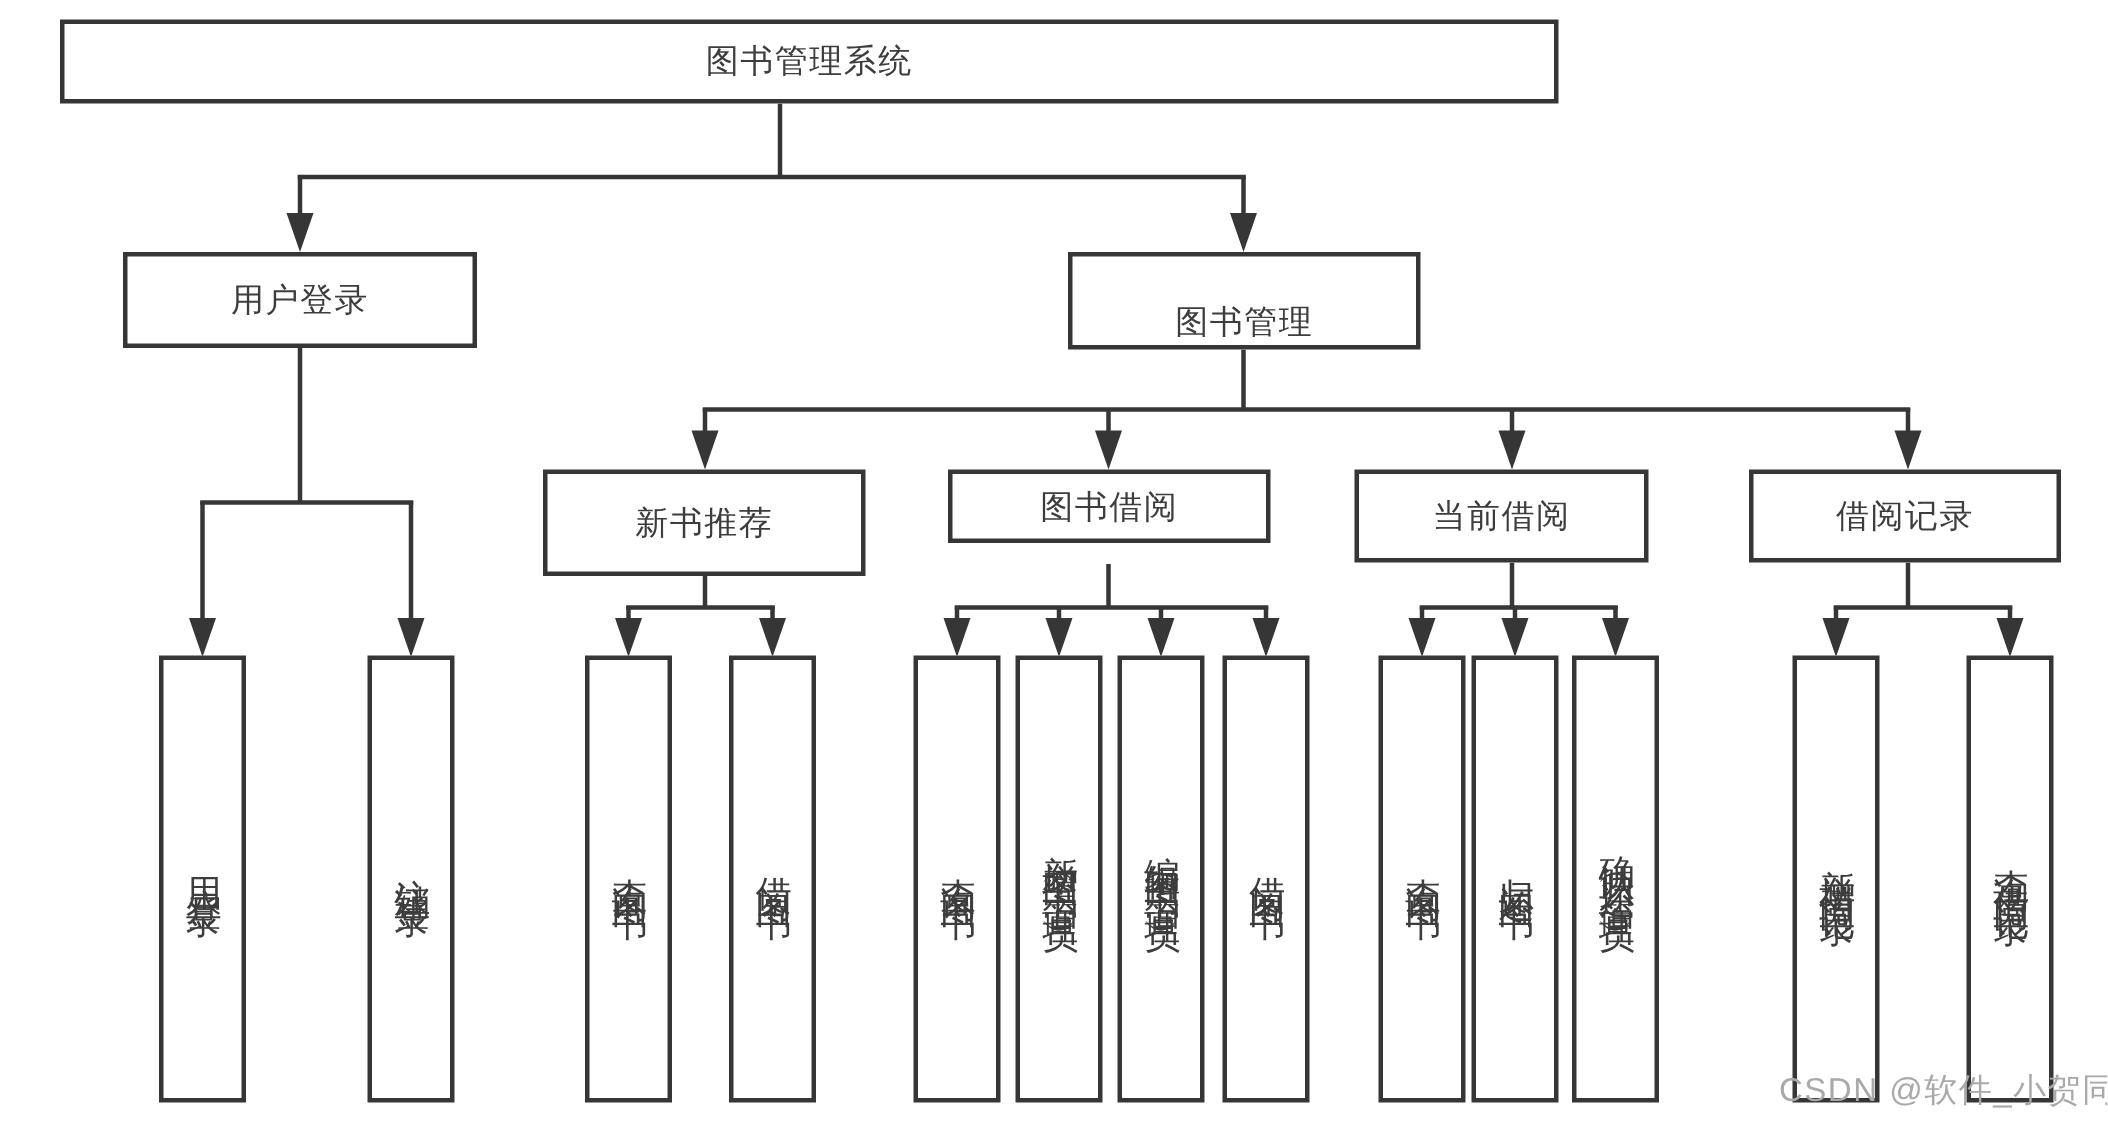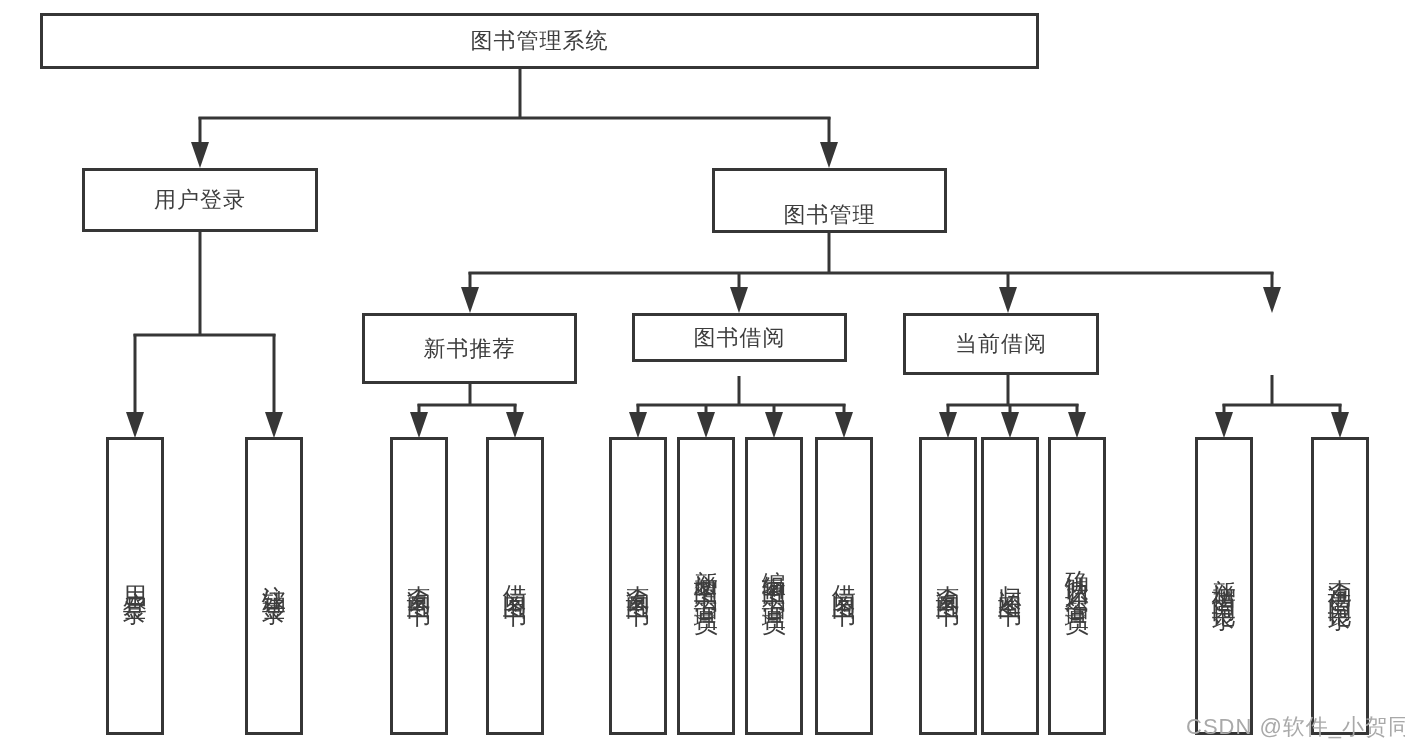--- a/index.html
+++ b/index.html
@@ -130,20 +130,23 @@
 
   <div class="node h-node" style="left:362px; top:313px; width:215px; height:71px;">
     <span>新书推荐</span>
   </div>
   <div class="node h-node" style="left:632px; top:313px; width:215px; height:49px;">
     <span>图书借阅</span>
   </div>
   <div class="node h-node" style="left:903px; top:313px; width:196px; height:62px;">
     <span>当前借阅</span>
   </div>
+  <div class="node h-node" style="left:1166px; top:313px; width:208px; height:62px;">
+    <span>借阅记录</span>
+  </div>
 
   <div class="node v-node" style="left:106px; top:437px; width:58px; height:298px;">
     <span class="vtext">用户登录</span>
   </div>
   <div class="node v-node" style="left:245px; top:437px; width:58px; height:298px;">
     <span class="vtext">注销登录</span>
   </div>
 
   <div class="node v-node" style="left:390px; top:437px; width:58px; height:298px;">
     <span class="vtext">查询图书</span>

